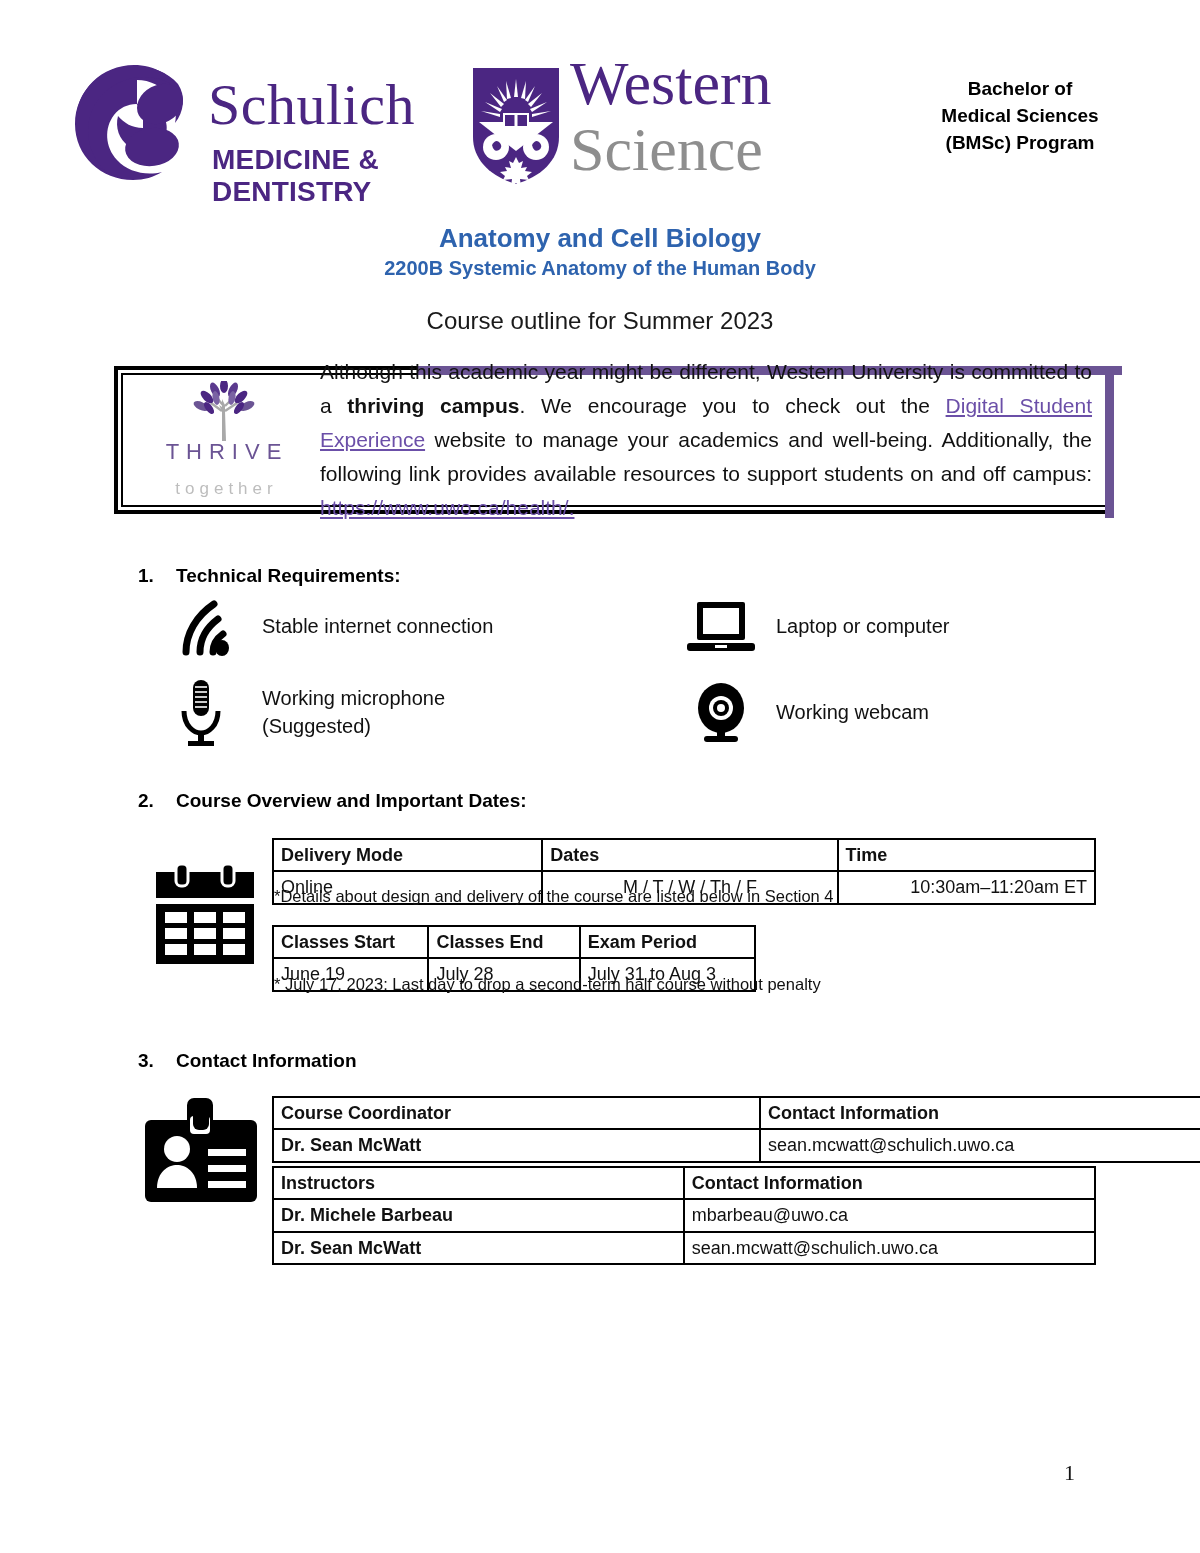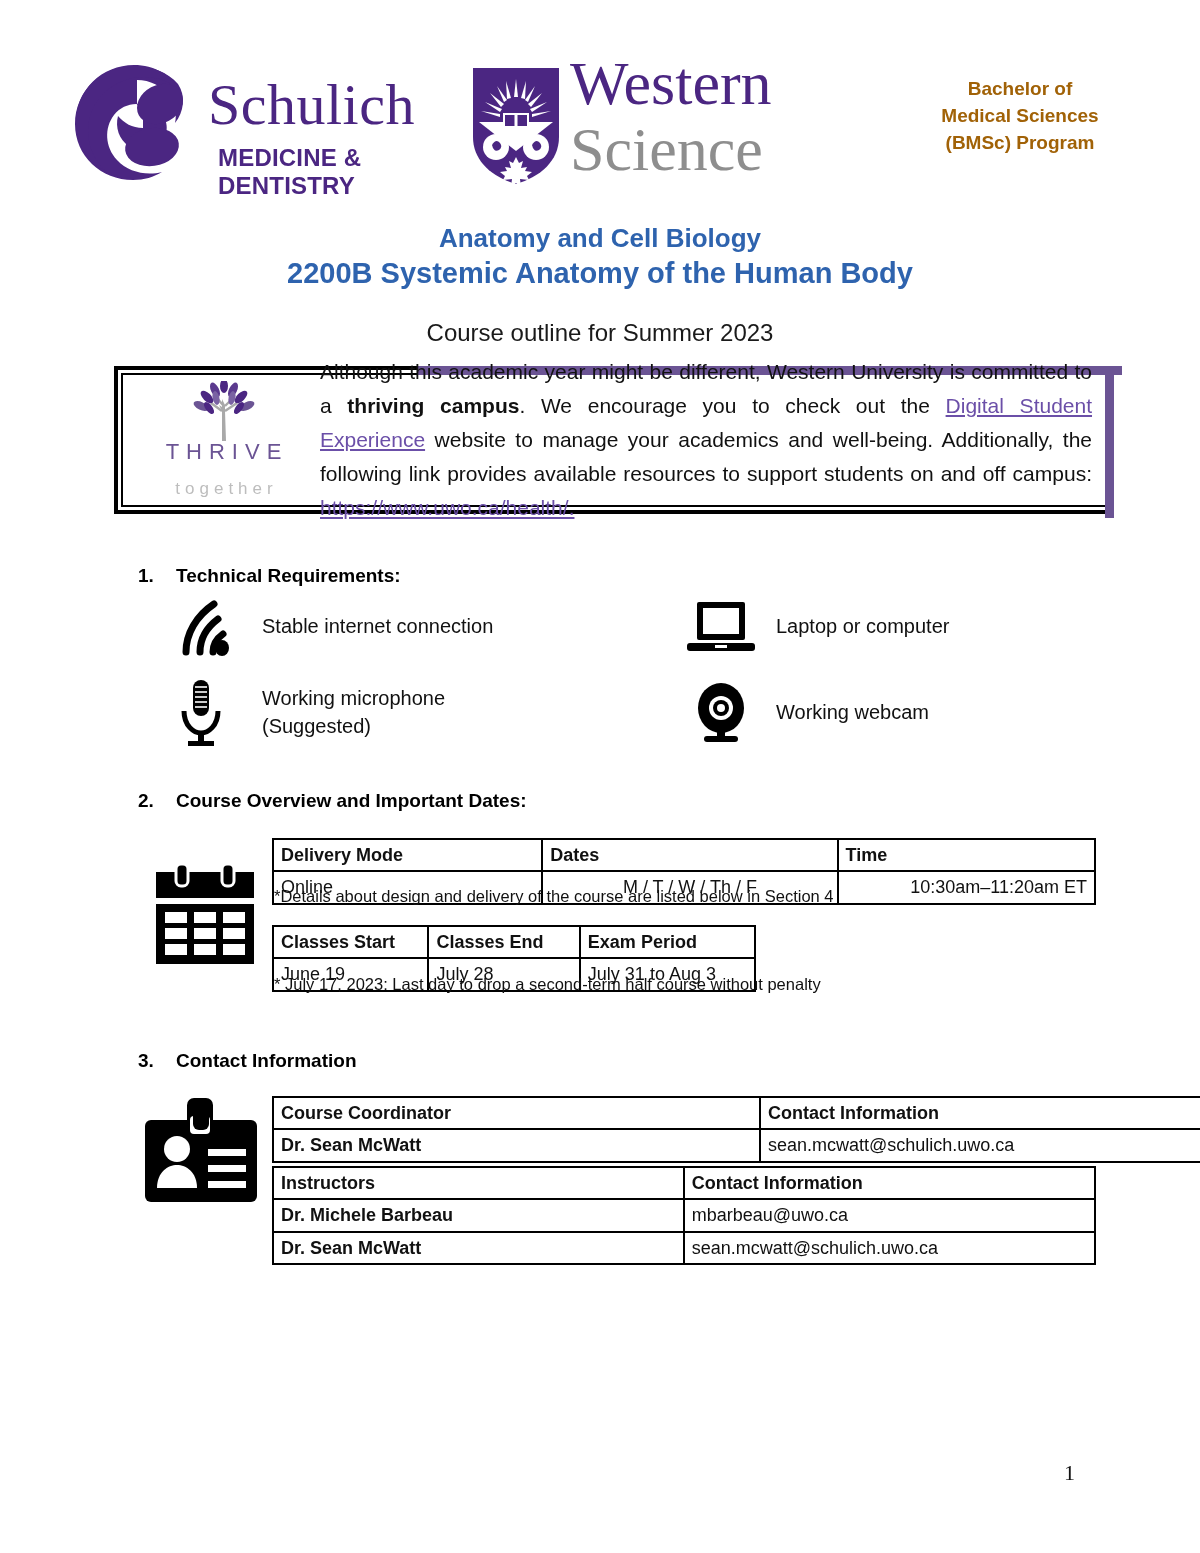--- a/index.html
+++ b/index.html
@@ -51,24 +51,23 @@
     color: #4B2682;
     letter-spacing: 0.5px;
     line-height: 1;
   }
   .schulich-sub {
     position: absolute;
     left: 140px;
     top: 82px;
     font-family: "Liberation Sans", sans-serif;
     font-weight: bold;
-    font-size: 24px;
+    font-size: 28px;
     color: #4B2682;
     letter-spacing: 0.2px;
-    margin-left: 6px;
   }
 
   .western-logo {
     position: absolute;
     left: 470px;
     top: 60px;
     width: 360px;
     height: 130px;
   }
   .western-shield {
@@ -98,42 +97,42 @@
   .bmsc {
     position: absolute;
     left: 930px;
     top: 76px;
     width: 180px;
     text-align: center;
     font-family: "Liberation Sans", sans-serif;
     font-weight: bold;
     font-size: 19px;
     line-height: 1.42;
-    color: #a16207;
+    color: #000000;
   }
 
   
   .title-block {
     position: absolute;
     left: 0;
     top: 222px;
     width: 1200px;
     text-align: center;
   }
   .course-title {
     font-family: "Liberation Sans", sans-serif;
     font-weight: bold;
     font-size: 26px;
     color: #2E63AE;
     line-height: 1.28;
   }
   .course-subtitle {
     font-family: "Liberation Sans", sans-serif;
     font-weight: bold;
-    font-size: 29px;
+    font-size: 20px;
     color: #2E63AE;
     line-height: 1.3;
   }
   .course-outline-line {
     margin-top: 26px;
     font-family: "Liberation Sans", sans-serif;
     font-size: 24px;
     color: #1a1a1a;
   }
 

